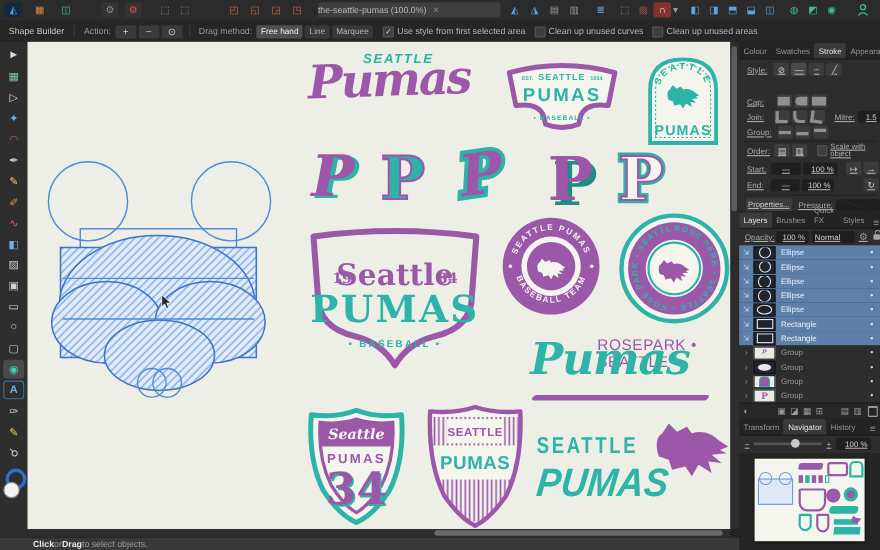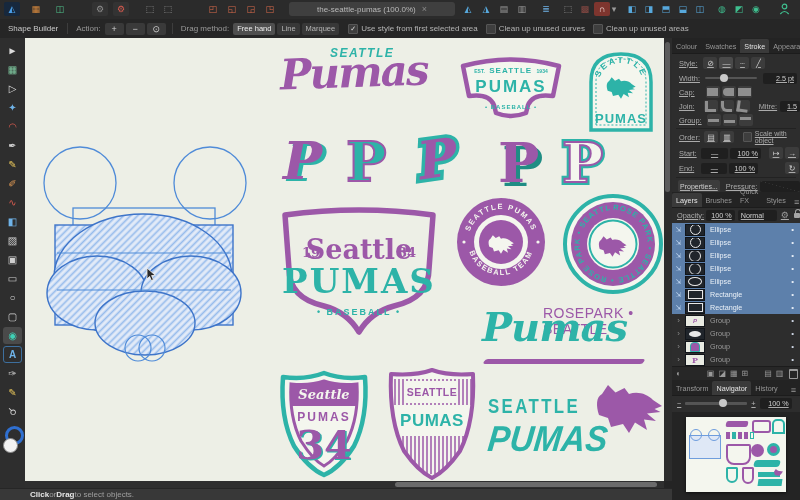--- a/index.html
+++ b/index.html
@@ -5,21 +5,21 @@
   html,body{margin:0;padding:0;background:#1d1d1d;}
   .app{position:relative;width:800px;height:500px;overflow:hidden;background:#242424;
        font-family:"Liberation Sans",sans-serif;-webkit-font-smoothing:antialiased;}
   .abs{position:absolute;}
   
   .topbar{position:absolute;left:0;top:0;width:800px;height:19px;background:#2b2b2b;border-bottom:1px solid #1c1c1c;}
   .tbi{position:absolute;top:2px;height:14px;min-width:16px;display:flex;align-items:center;justify-content:center;
        font-size:9px;line-height:14px;border-radius:2px;color:#9a9a9a;}
   .tbi.box{background:#333;}
   .doc-tab{position:absolute;left:289px;top:2px;width:166px;height:14px;background:#3f3f3f;border-radius:3px;
-       display:flex;align-items:center;justify-content:center;gap:6px;font-size:8px;color:#b9b9b9;}
+       display:flex;align-items:center;gap:6px;font-size:8px;color:#b9b9b9;}
   .doc-tab .x{color:#8a8a8a;font-size:9px;}
   .magnet-btn{background:#7e352e !important;color:#f0d9d6 !important;}
   
   .ctxbar{position:absolute;left:0;top:19px;width:800px;height:19px;background:#262626;border-bottom:1px solid #1a1a1a;
        display:flex;align-items:center;font-size:8px;color:#b5b5b5;}
   .ctxbar .lbl{color:#c9c9c9;margin:0 4px;}
   .ctxbar .dim{color:#9a9a9a;margin:0 3px;}
   .vsep{width:1px;height:11px;background:#3d3d3d;margin:0 5px;}
   .cbtn{height:12px;min-width:13px;padding:0 3px;background:#3a3a3a;border-radius:2px;margin:0 1px;
        display:flex;align-items:center;justify-content:center;color:#cfcfcf;font-size:9px;}
@@ -354,27 +354,20 @@
       <span class="ptab">Appearance</span>
 
     </div>
     <div class="prow" style="top:18px;">
       <span class="plbl">Style:</span>
       <span class="pbtn" style="margin-left:6px;">⊘</span>
       <span class="pbtn" style="background:#4a4a4a;">—</span>
       <span class="pbtn">┄</span>
       <span class="pbtn">╱</span>
     </div>
-    <div class="prow" style="top:33px;">
-      <span class="plbl">Width:</span>
-      <span class="slider" style="width:52px;margin-left:5px;">
-          <span class="sthumb" style="left:15px;"></span>
-        </span>
-      <span class="pfield" style="width:28px;margin-left:6px;">2.5 pt</span>
-    </div>
     <div class="prow" style="top:47px;">
       <span class="plbl">Cap:</span>
       <span class="pbtn" style="margin-left:11px;">
           <span class="mini"></span>
         </span>
       <span class="pbtn">
           <span class="mini" style="border-radius:4px 0 0 4px;"></span>
         </span>
       <span class="pbtn">
           <span class="mini" style="width:13px;"></span>

